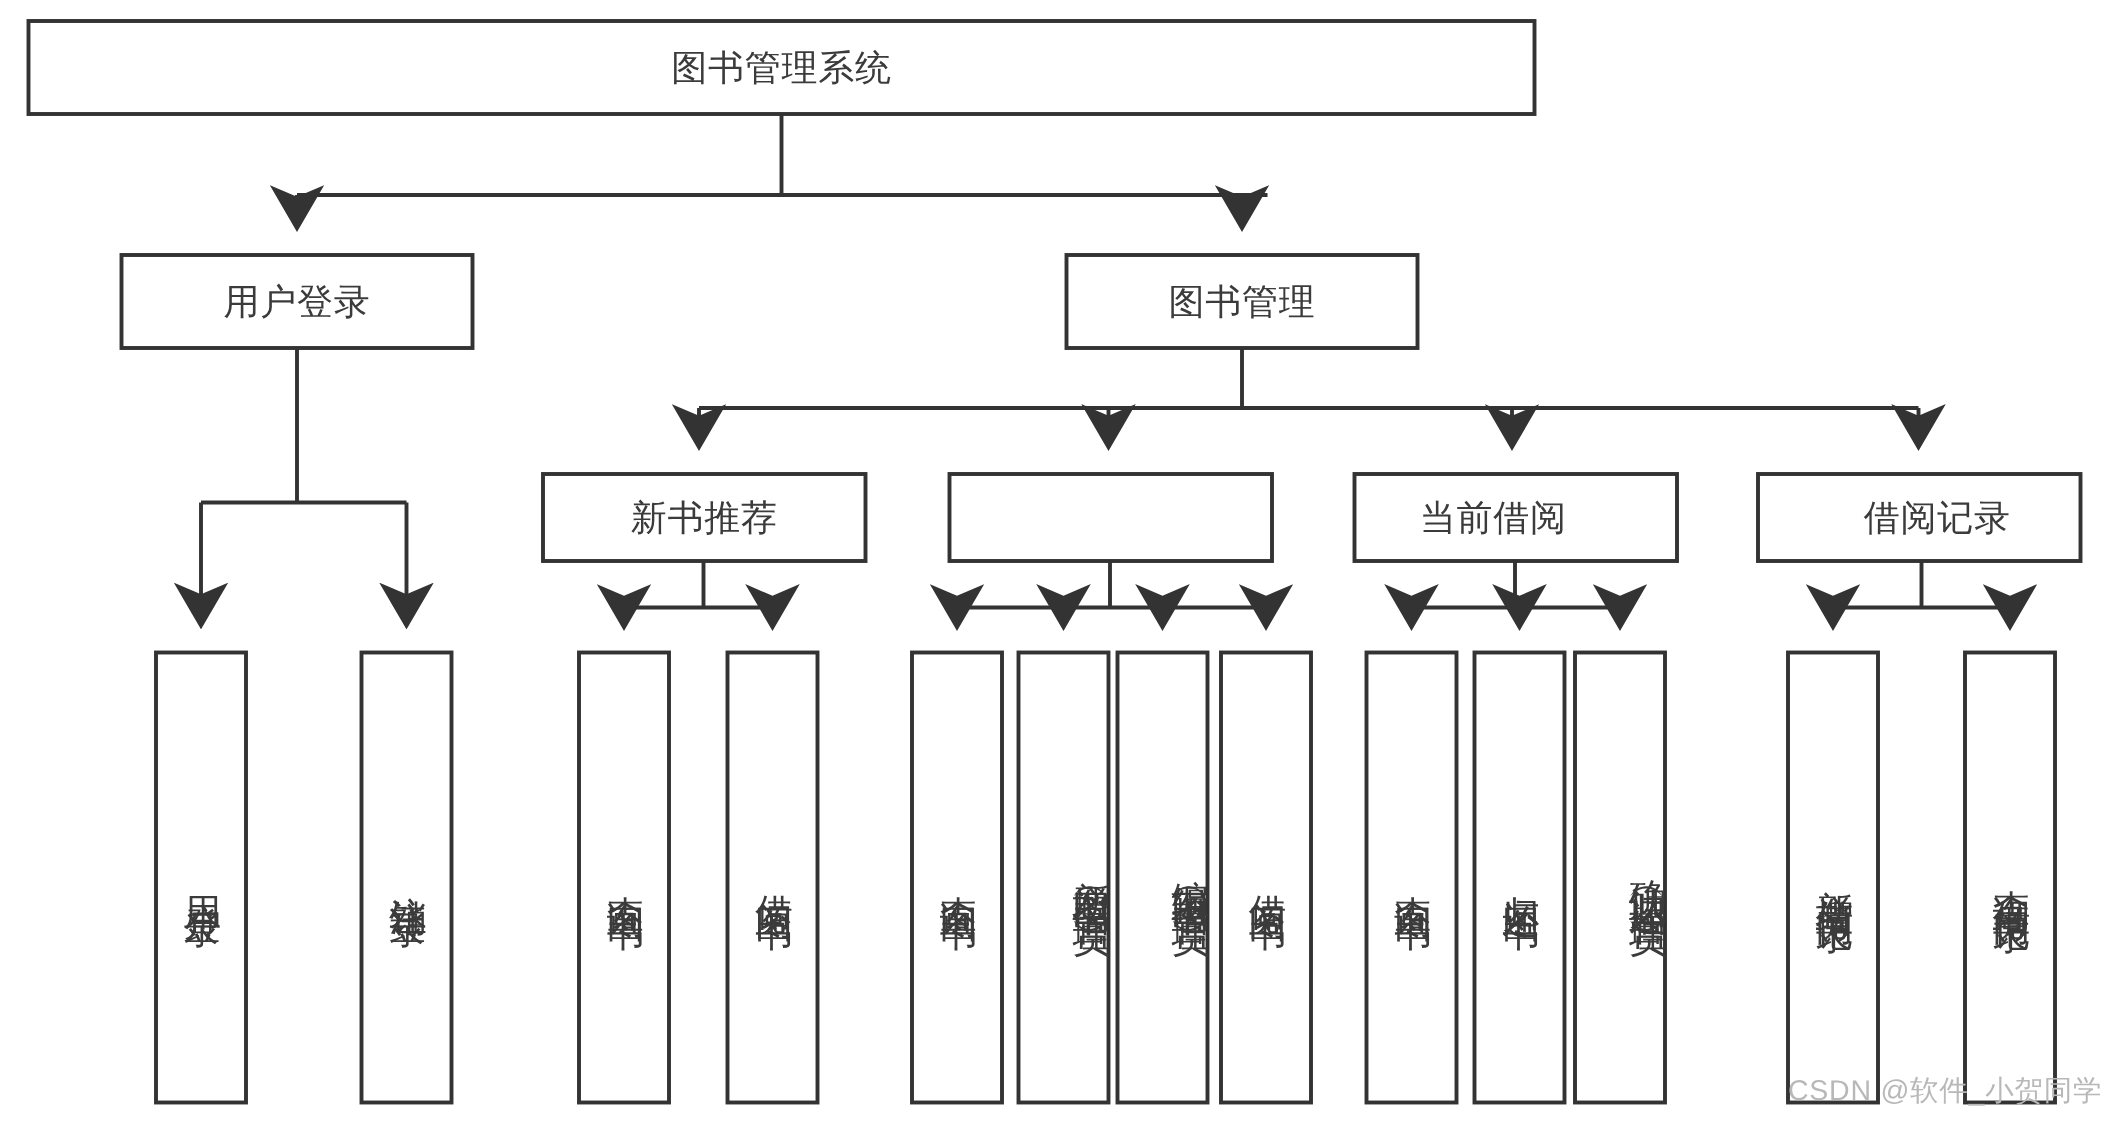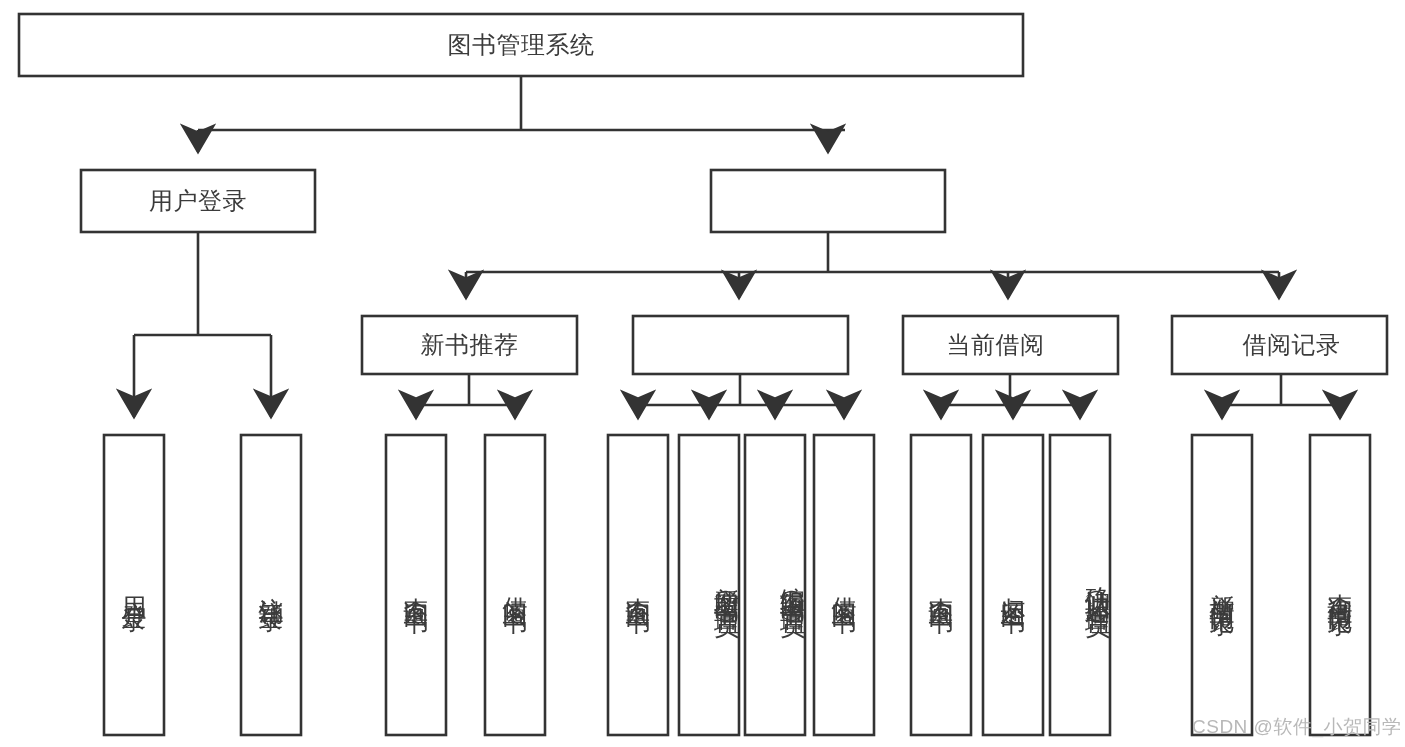--- a/index.html
+++ b/index.html
@@ -161,20 +161,21 @@
       <rect class="node-box" x="983" y="435" width="60" height="300"></rect>
       <rect class="node-box" x="1050" y="435" width="60" height="300"></rect>
       <rect class="node-box" x="1192" y="435" width="60" height="300"></rect>
       <rect class="node-box" x="1310" y="435" width="60" height="300"></rect>
     </g>
   </svg>
 
   <div class="node-label horizontal" style="left:19px; top:14px; width:1004px; height:62px;">图书管理系统</div>
 
   <div class="node-label horizontal" style="left:81px; top:170px; width:234px; height:62px;">用户登录</div>
+  <div class="node-label horizontal" style="left:711px; top:170px; width:234px; height:62px;">图书管理</div>
 
   <div class="node-label horizontal" style="left:362px; top:316px; width:215px; height:58px;border-radius:13px;">新书推荐</div>
   <div class="node-label horizontal" style="left:903px; top:316px; width:185px; height:58px;">当前借阅</div>
   <div class="node-label horizontal" style="left:1172px; top:316px; width:239px; height:58px;">借阅记录</div>
 
   <div class="node-label vertical" style="left:104px; top:435px; width:60px; height:300px;">用户登录</div>
   <div class="node-label vertical" style="left:241px; top:435px; width:60px; height:300px;">注销登录</div>
   <div class="node-label vertical" style="left:386px; top:435px; width:60px; height:300px;">查询图书</div>
   <div class="node-label vertical" style="left:485px; top:435px; width:60px; height:300px;">借阅图书</div>
   <div class="node-label vertical" style="left:608px; top:435px; width:60px; height:300px;">查询图书</div>

